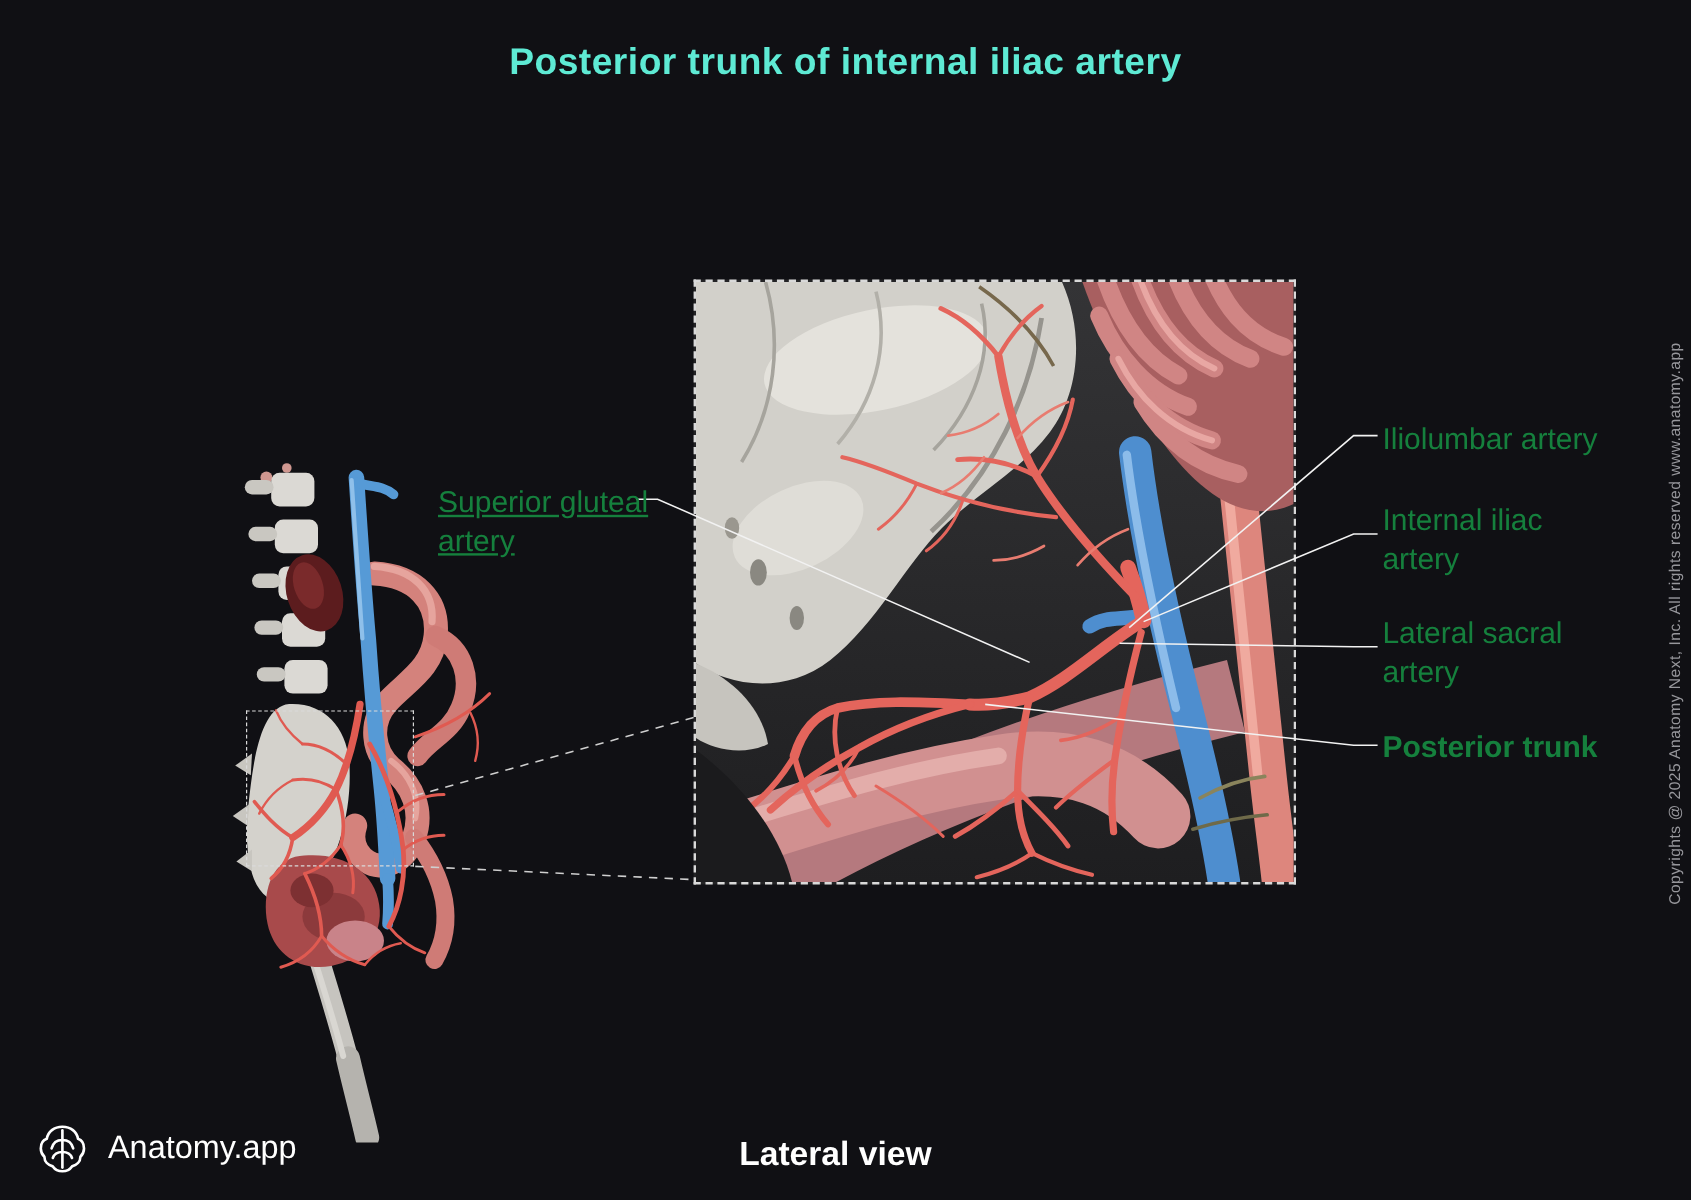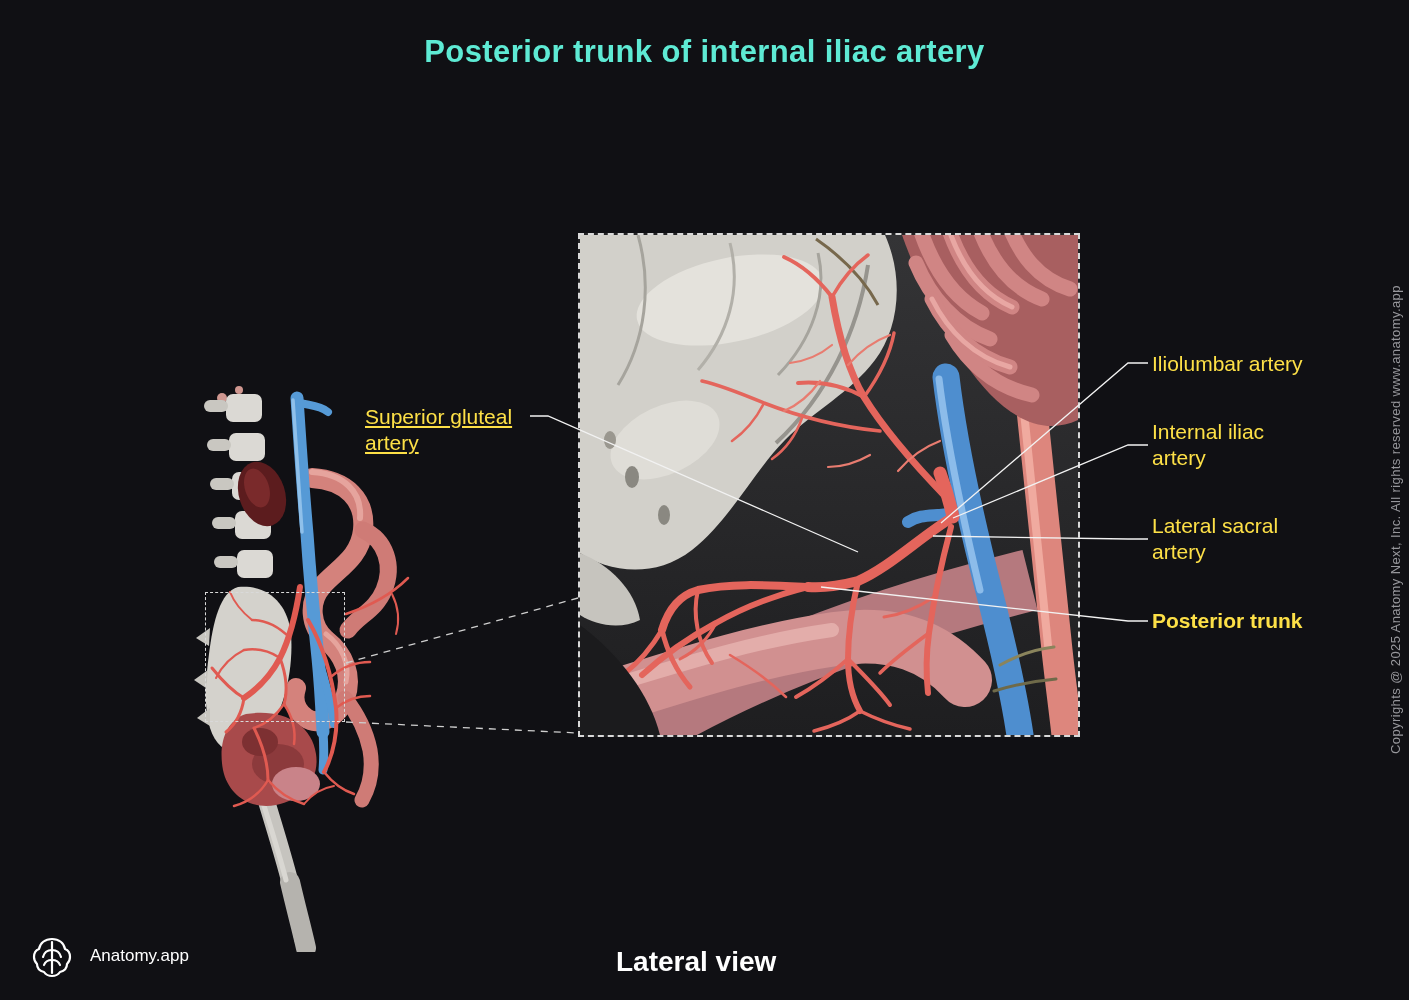--- a/index.html
+++ b/index.html
@@ -7,31 +7,31 @@
         font-family:"Liberation Sans",sans-serif;color:#fff;}
   .title{position:absolute;top:34px;left:0;width:100%;text-align:center;margin:0;
          font-size:31px;font-weight:700;letter-spacing:.4px;color:#5eead4;}
   .figure-small{position:absolute;left:150px;top:382px;width:330px;height:570px;}
   .select-rect{position:absolute;left:205px;top:592px;width:140px;height:130px;
                border:1.5px dashed #d9d9d9;box-sizing:border-box;}
   .inset{position:absolute;left:578px;top:233px;width:498px;height:500px;
          border:2px dashed #d9d9d9;box-sizing:content-box;background:#232325;}
   .inset svg{display:block;width:100%;height:100%;}
   .overlay{position:absolute;left:0;top:0;width:1409px;height:1000px;pointer-events:none;}
-  .label{position:absolute;font-size:21px;line-height:1.26;font-weight:400;color:#fde047;}
+  .label{position:absolute;font-size:25px;line-height:1.26;font-weight:400;color:#15803d;}
   .l-supgluteal{left:365px;top:404px;width:180px;text-decoration:underline;}
   .l-iliolumbar{left:1152px;top:351px;width:210px;}
   .l-internaliliac{left:1152px;top:419px;width:150px;}
   .l-lateralsacral{left:1152px;top:513px;width:160px;}
   .l-posteriortrunk{left:1152px;top:608px;width:210px;font-weight:bold;}
   .copyright{position:absolute;right:6px;top:240px;height:560px;
              writing-mode:vertical-rl;transform:rotate(180deg);
              text-align:center;font-size:13px;letter-spacing:.4px;color:#97979c;}
   .brand{position:absolute;left:28px;top:932px;display:flex;align-items:center;gap:14px;}
-  .brand-name{font-size:17px;font-weight:500;color:#fff;}
+  .brand-name{font-size:27px;font-weight:500;color:#fff;}
   .view-label{position:absolute;left:616px;top:946px;font-size:28px;font-weight:600;color:#ffffff;}
 </style>
 </head>
 <body>
 
 <div class="page">
 
   <h1 class="title">Posterior trunk of internal iliac artery</h1>
 
   <svg class="figure-small" viewBox="0 0 330 570" preserveAspectRatio="none">

